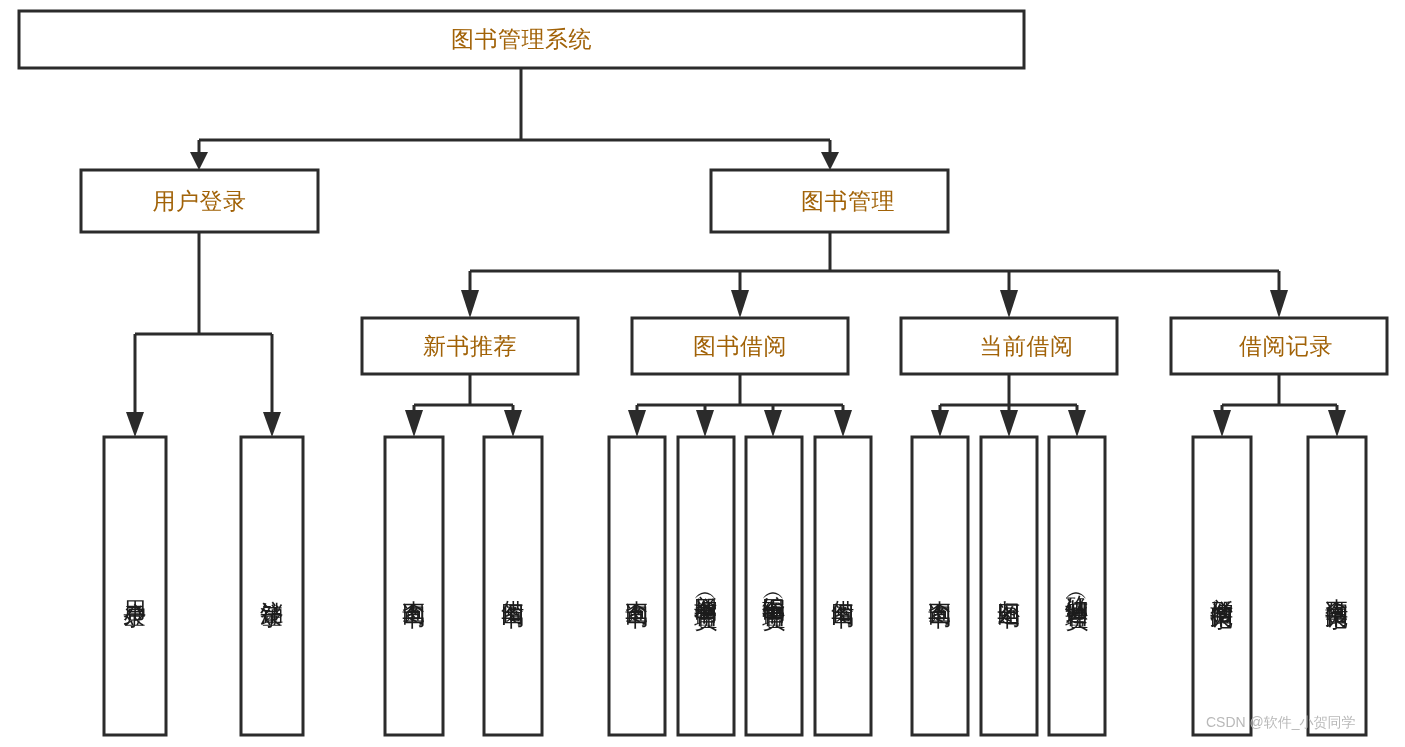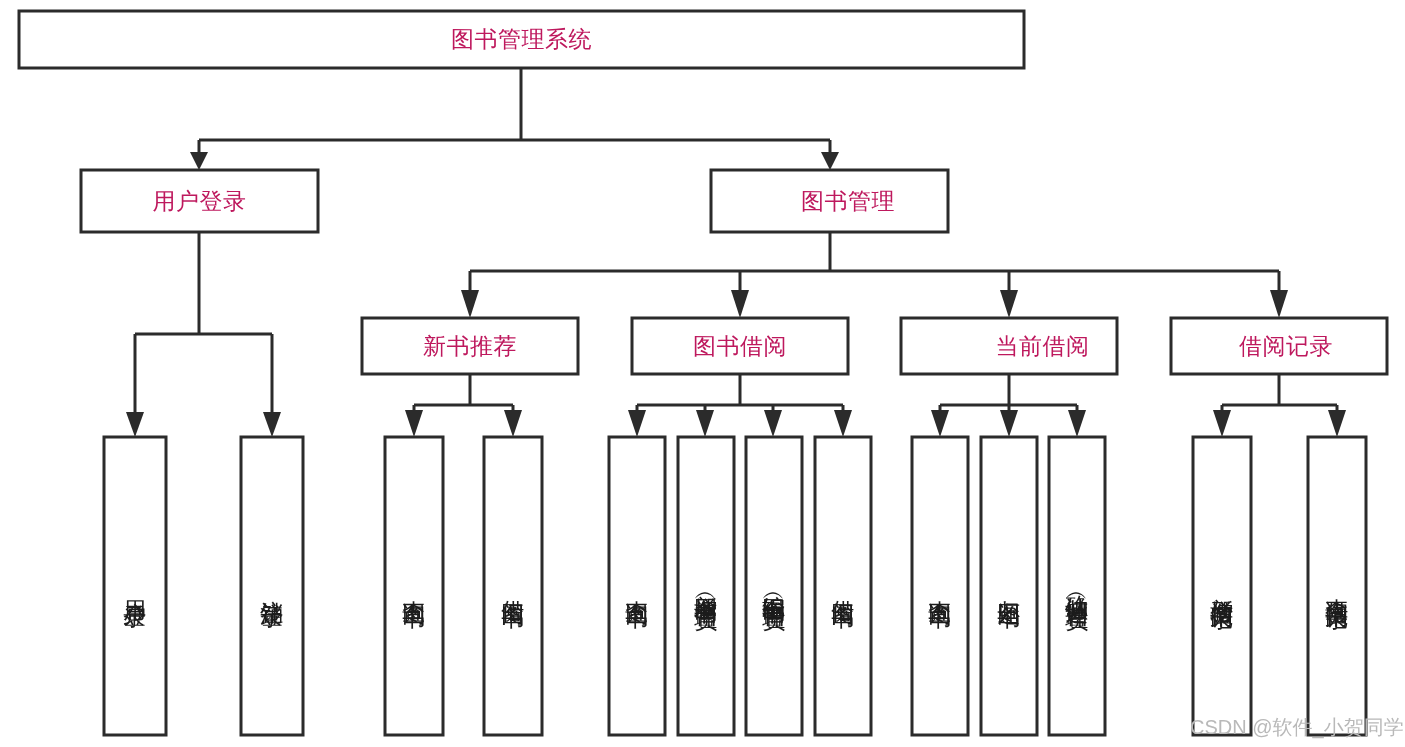--- a/index.html
+++ b/index.html
@@ -38,21 +38,21 @@
     stroke-linecap: butt;
   }
   .arrow-head {
     fill: #2b2b2b;
   }
   .node-label-h {
     position: absolute;
     display: flex;
     align-items: center;
     justify-content: center;
-    color: #be185d;
+    color: #a16207;
     font-size: 23px;
     letter-spacing: 0.5px;
     line-height: 1.15;
     white-space: nowrap;
     user-select: none;
   }
   .node-label-v {
     position: absolute;
     display: flex;
     align-items: center;
@@ -61,23 +61,24 @@
     font-size: 23px;
     line-height: 1.15;
     writing-mode: vertical-rl;
     text-orientation: upright;
     letter-spacing: 2px;
     user-select: none;
   }
   .watermark {
     position: absolute;
     color: #b9b9b9;
-    font-size: 20px;
+    font-size: 14px;
     white-space: nowrap;
     user-select: none;
+    margin-left: 16px;
   }
 </style>
 </head>
 <body>
 
 <div id="diagram-root">
 
   <svg id="flow-svg" viewBox="0 0 1405 747">
 
     <rect class="node-box" x="19" y="11" width="1005" height="57"></rect>
@@ -174,21 +175,21 @@
   <div class="node-label-h" style="left:19px; top:11px; width:1005px; height:57px;">图书管理系统</div>
 
   <div class="node-label-h" style="left:81px; top:170px; width:237px; height:62px;">用户登录</div>
 
   <div class="node-label-h" style="left:711px; top:170px; width:274px; height:62px;">图书管理</div>
 
   <div class="node-label-h" style="left:632px; top:318px; width:216px; height:56px;">图书借阅</div>
 
   <div class="node-label-h" style="left:362px; top:318px; width:216px; height:56px;">新书推荐</div>
 
-  <div class="node-label-h" style="left:901px; top:318px; width:251px; height:56px;padding-left:16px;">当前借阅</div>
+  <div class="node-label-h" style="left:901px; top:318px; width:251px; height:56px;">当前借阅</div>
 
   <div class="node-label-h" style="left:1171px; top:318px; width:230px; height:56px;">借阅记录</div>
 
   <div class="node-label-v" style="left:104px; top:437px; width:62px; height:298px;">用户登录</div>
 
   <div class="node-label-v" style="left:241px; top:437px; width:62px; height:298px;">注销登录</div>
 
   <div class="node-label-v" style="left:385px; top:437px; width:58px; height:298px;">查询图书</div>
 
   <div class="node-label-v" style="left:484px; top:437px; width:58px; height:298px;">借阅图书</div>

